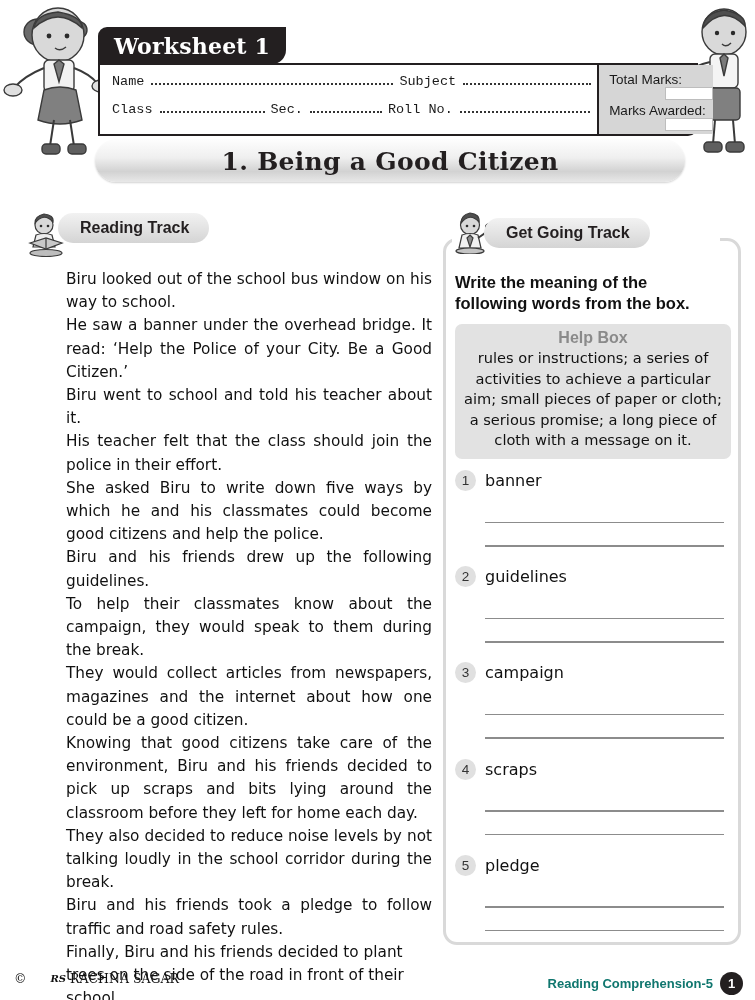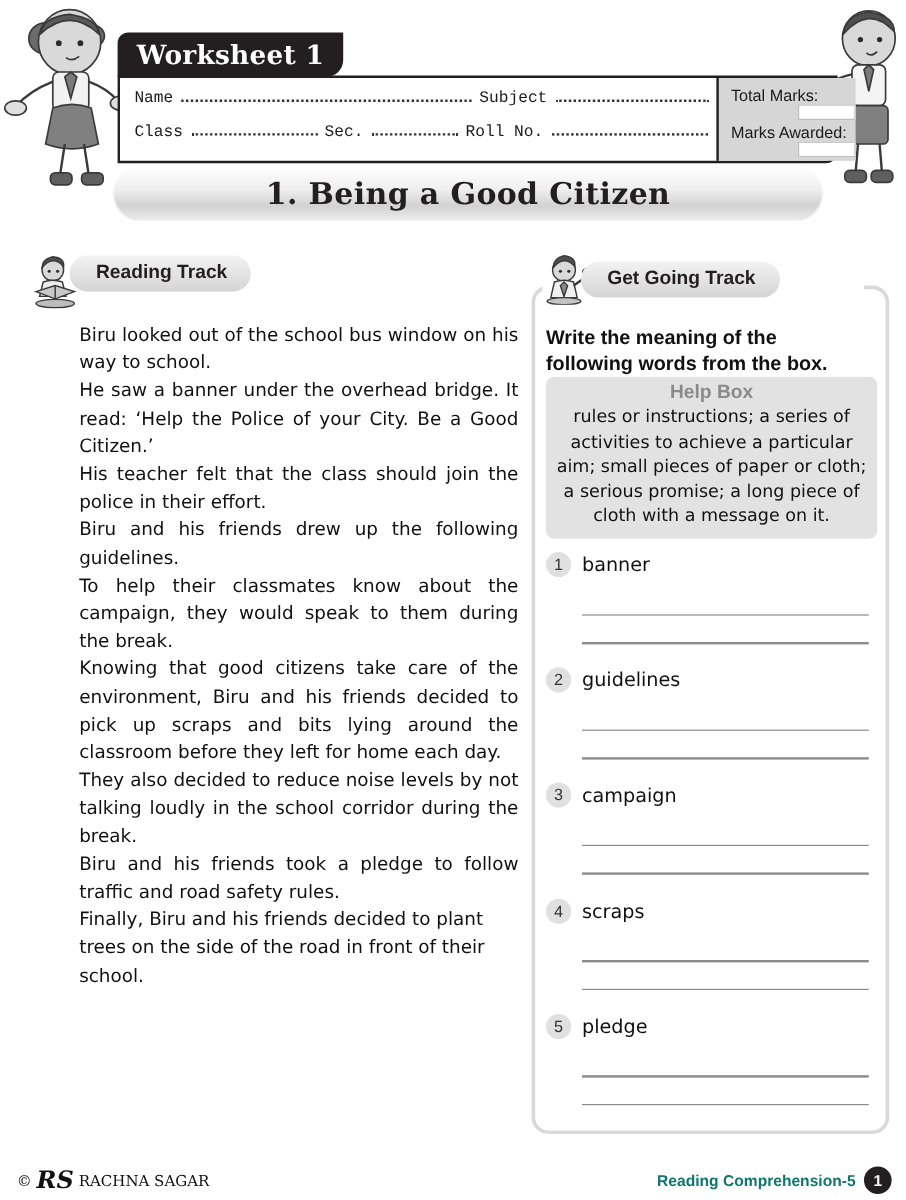--- a/index.html
+++ b/index.html
@@ -121,20 +121,21 @@
 
   .gg-instruction {
     font-family: "Liberation Sans", sans-serif;
     font-size: 16.5px; font-weight: bold; line-height: 21px;
     text-align: justify; color: #111;
     width: 274px;
   }
   .gg-instruction span.last { display: block; text-align: left; }
 
   .help-box {
+    margin-top: 10px;
     background: #e2e2e2;
     border-radius: 7px;
     padding: 5px 6px 8px 6px;
     text-align: center;
   }
   .help-title {
     font-family: "Liberation Sans", sans-serif;
     font-size: 16px; font-weight: bold; color: #8a8a8a;
     margin-bottom: 1px;
   }
@@ -166,21 +167,21 @@
 
   
   .footer { position: absolute; left: 0; top: 968px; width: 755px; height: 32px; }
   .copyright {
     position: absolute; left: 14px; top: 3px;
     font-family: "DejaVu Serif", serif; font-size: 12.5px; color: #111;
     display: flex; align-items: center; gap: 4px;
   }
   .rs-logo {
     font-family: "DejaVu Serif", serif; font-weight: bold;
-    font-size: 20px; font-style: italic; color: #111;
+    font-size: 10px; font-style: italic; color: #111; margin-left: 20px;
   }
   .footer-right {
     position: absolute; right: 12px; top: 4px;
     display: flex; align-items: center; gap: 7px;
   }
   .book-title {
     font-family: "Liberation Sans", sans-serif;
     font-size: 13px; font-weight: bold; color: #0f766e;
   }
   .page-badge {
@@ -291,23 +292,26 @@
   <div class="badge-wrap">
     <div class="track-badge">
       <span>Reading Track</span>
     </div>
   </div>
 </div>
 
 <div class="reading-text">
   <p>Biru looked out of the school bus window on his way to school.</p>
   <p>He saw a banner under the overhead bridge. It read: ‘Help the Police of your City. Be a Good Citizen.’</p>
+  <p>Biru went to school and told his teacher about it.</p>
   <p>His teacher felt that the class should join the police in their effort.</p>
+  <p>She asked Biru to write down five ways by which he and his classmates could become good citizens and help the police.</p>
   <p>Biru and his friends drew up the following guidelines.</p>
   <p>To help their classmates know about the campaign, they would speak to them during the break.</p>
+  <p>They would collect articles from newspapers, magazines and the internet about how one could be a good citizen.</p>
   <p>Knowing that good citizens take care of the environment, Biru and his friends decided to pick up scraps and bits lying around the classroom before they left for home each day.</p>
   <p>They also decided to reduce noise levels by not talking loudly in the school corridor during the break.</p>
   <p>Biru and his friends took a pledge to follow traffic and road safety rules.</p>
   <p>Finally, Biru and his friends decided to plant trees on the side of the road in front of their school.</p>
 </div>
 
 <div class="gg-panel"></div>
 <div class="gg-head-bg"></div>
 
 <div class="gg-head">

